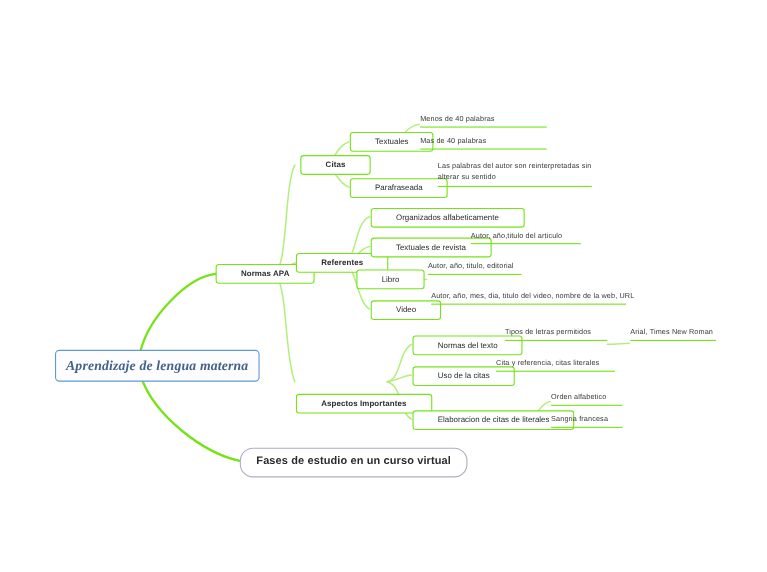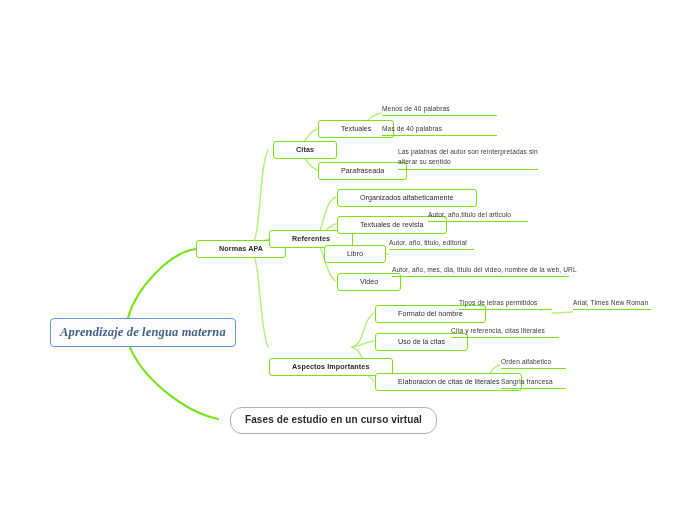--- a/index.html
+++ b/index.html
@@ -143,21 +143,21 @@
 
       <path d="M422,341 C434,341 438,341 450,341"></path>
 
       <path d="M478,381 C490,379 489,368 500,365"></path>
       <path d="M478,381 C490,383 490,386 500,388"></path>
     </g>
   </svg>
 
   <div class="node node-root" style="left:50px; top:318px;font-style:italic;">Aprendizaje de lengua materna</div>
 
-  <div class="node node-pill" style="left:230px; top:407px;">Fases de estudio en un curso virtual</div>
+  <div class="node node-pill" style="left:218px; top:407px;">Fases de estudio en un curso virtual</div>
 
   <div class="node node-box bold" style="left:196px; top:240px;">Normas APA</div>
 
   <div class="node node-box bold" style="left:273px; top:141px;">Citas</div>
 
   <div class="node node-box" style="left:318px; top:120px;">Textuales</div>
 
   <div class="node node-leaf" style="left:382px; top:105px; width:115px;">
     <span>Menos de 40 palabras</span>
     <span class="rule"></span>
@@ -195,21 +195,21 @@
 
   <div class="node node-box" style="left:337px; top:273px;">Video</div>
 
   <div class="node node-leaf" style="left:392px; top:266px; width:177px;">
     <span>Autor, año, mes, dia, titulo del video, nombre de la web, URL</span>
     <span class="rule"></span>
   </div>
 
   <div class="node node-box bold" style="left:269px; top:339px;margin-top:19px;">Aspectos Importantes</div>
 
-  <div class="node node-box" style="left:375px; top:305px;">Formato del nombre</div>
+  <div class="node node-box" style="left:375px; top:305px;">Normas del texto</div>
 
   <div class="node node-leaf" style="left:459px; top:299px; width:93px;">
     <span>Tipos de letras permitidos</span>
     <span class="rule"></span>
   </div>
 
   <div class="node node-leaf" style="left:573px; top:299px; width:78px;">
     <span>Arial, Times New Roman</span>
     <span class="rule"></span>
   </div>

